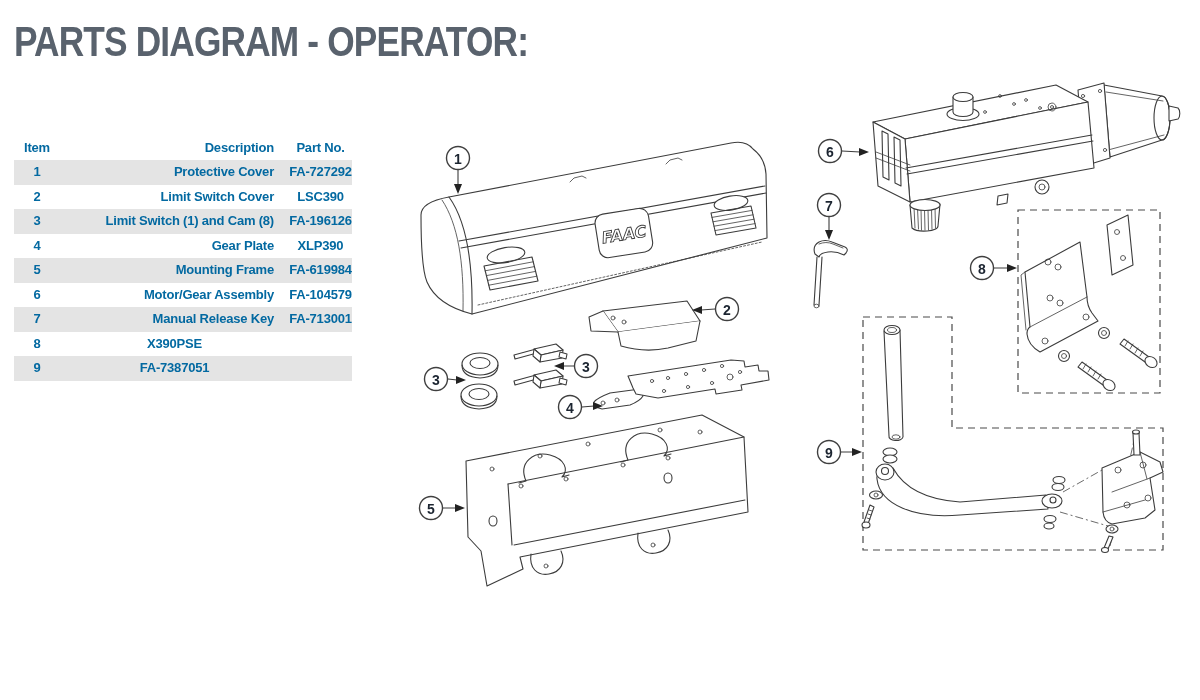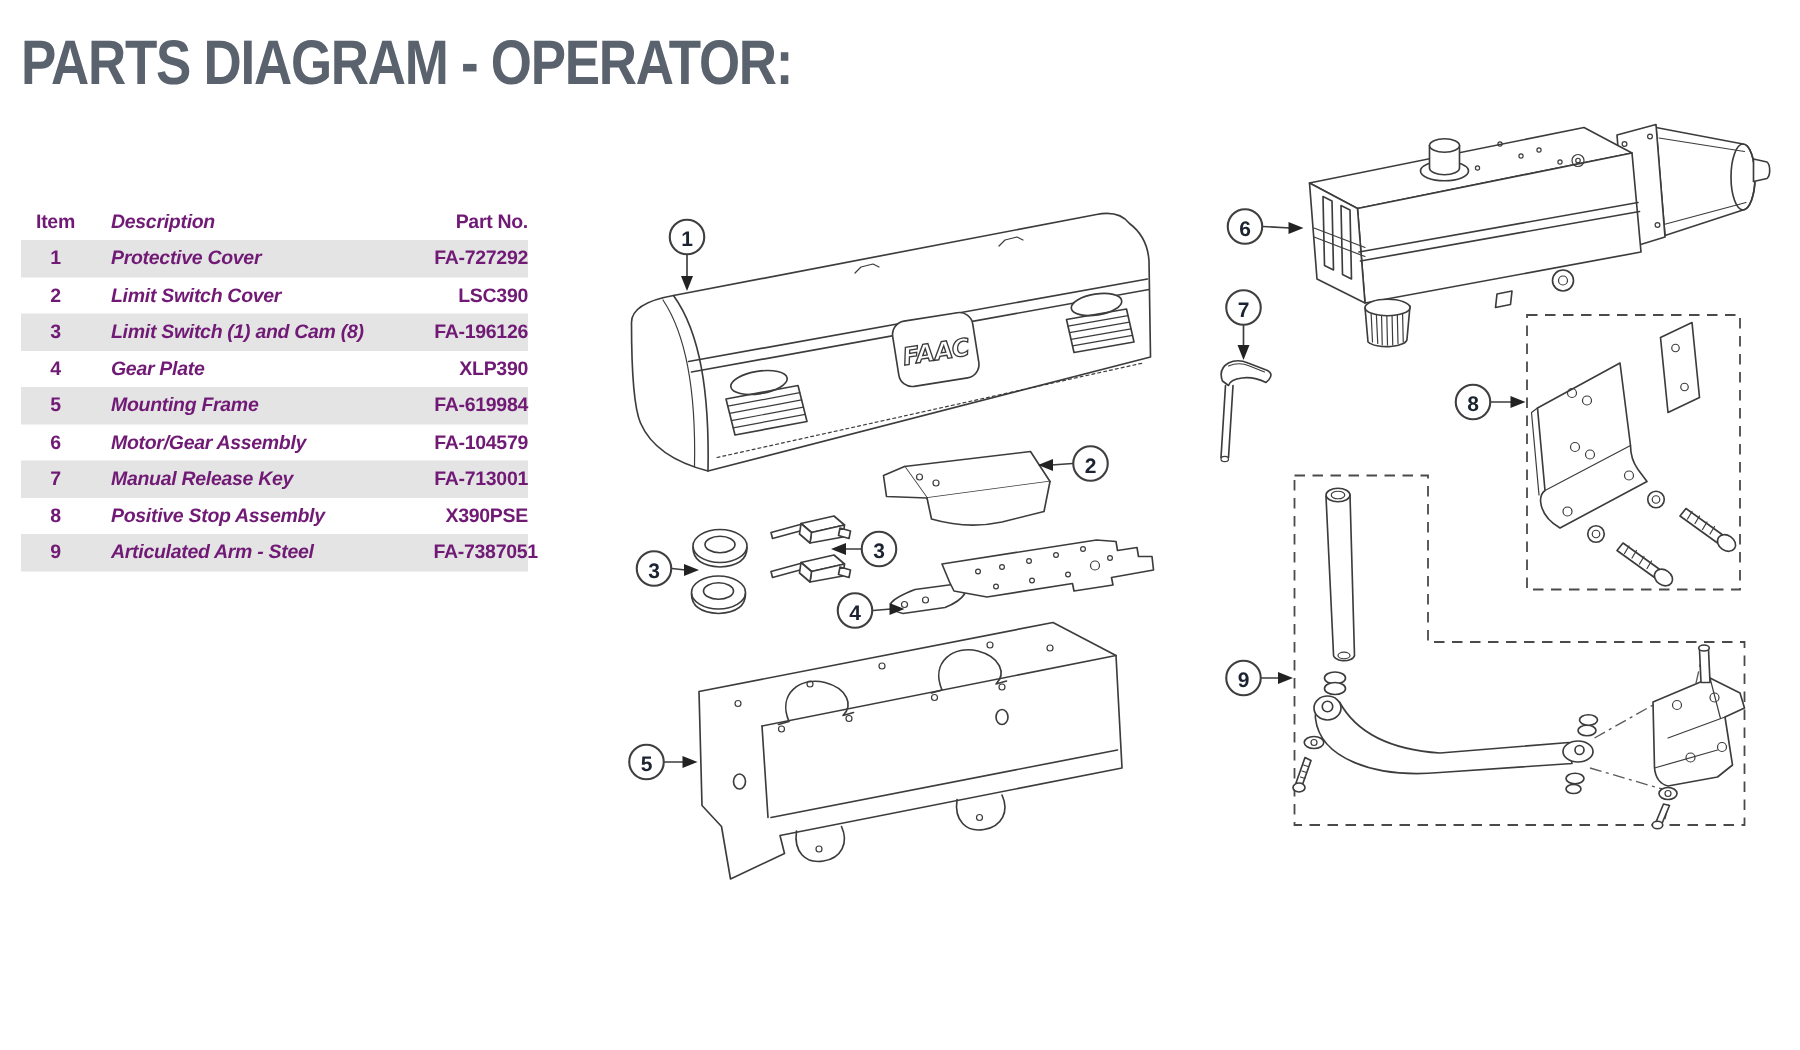--- a/index.html
+++ b/index.html
@@ -8,27 +8,27 @@
 
   .page-title{
     position:absolute;left:14px;top:18px;margin:0;
     font-size:42px;font-weight:bold;color:#59626d;
     letter-spacing:-1px;transform:scaleX(.84);transform-origin:left top;
     white-space:nowrap;
   }
 
   
   .parts-table{position:absolute;left:14px;top:136px;width:338px;
-    color:#701a75;font-size:13px;font-weight:bold;letter-spacing:-.2px;}
+    color:#0369a1;font-size:13px;font-weight:bold;letter-spacing:-.2px;}
   .ptr{display:grid;grid-template-columns:46px 214px 78px;align-items:center;
     height:24.5px;line-height:24.5px;}
   .ptr.hdr{height:24px;}
   .ptr .c-item{text-align:center;}
-  .ptr .c-desc{padding-left:14px;text-align:left;white-space:nowrap;font-style:italic;}
-  .ptr .c-part{text-align:right;white-space:nowrap;margin-left:15px;}
+  .ptr .c-desc{padding-left:14px;text-align:right;white-space:nowrap;}
+  .ptr .c-part{text-align:center;white-space:nowrap;margin-left:15px;}
   .rows .ptr:nth-child(odd){background:#e4e4e4;}
 
   
   svg{position:absolute;left:0;top:0;}
   .ln{fill:none;stroke:#3c3c3c;stroke-width:1.1;stroke-linejoin:round;stroke-linecap:round;}
   .fw{fill:#fff;stroke:#3c3c3c;stroke-width:1.1;stroke-linejoin:round;stroke-linecap:round;}
   .thin{stroke-width:.8;}
   .dashbox{fill:none;stroke:#4a4a4a;stroke-width:1.2;stroke-dasharray:7 5;}
   .dashdot{fill:none;stroke:#5a5a5a;stroke-width:.9;stroke-dasharray:8 3 2 3;}
   .co{fill:#fff;stroke:#3f3f3f;stroke-width:1.4;}
@@ -79,26 +79,24 @@
       <div class="c-desc">Motor/Gear Assembly</div>
       <div class="c-part">FA-104579</div>
     </div>
     <div class="ptr">
       <div class="c-item">7</div>
       <div class="c-desc">Manual Release Key</div>
       <div class="c-part">FA-713001</div>
     </div>
     <div class="ptr">
       <div class="c-item">8</div>
-      <div class="c-desc">Positive Stop Assembly</div>
       <div class="c-part">X390PSE</div>
     </div>
     <div class="ptr">
       <div class="c-item">9</div>
-      <div class="c-desc">Articulated Arm - Steel</div>
       <div class="c-part">FA-7387051</div>
     </div>
   </div>
 </div>
 
 <svg width="1200" height="700" viewBox="0 0 1200 700">
 
   <g>
     <path class="fw" d="M449,197 L731,143 Q746,140 753,149 Q765,158 766,174 L767,238 L472,314 Q437,305 427,282 Q421,268 421,215 Q421,202 449,197 Z"></path>
     <path class="ln" d="M449,197 C467,222 473,262 472,314"></path>

